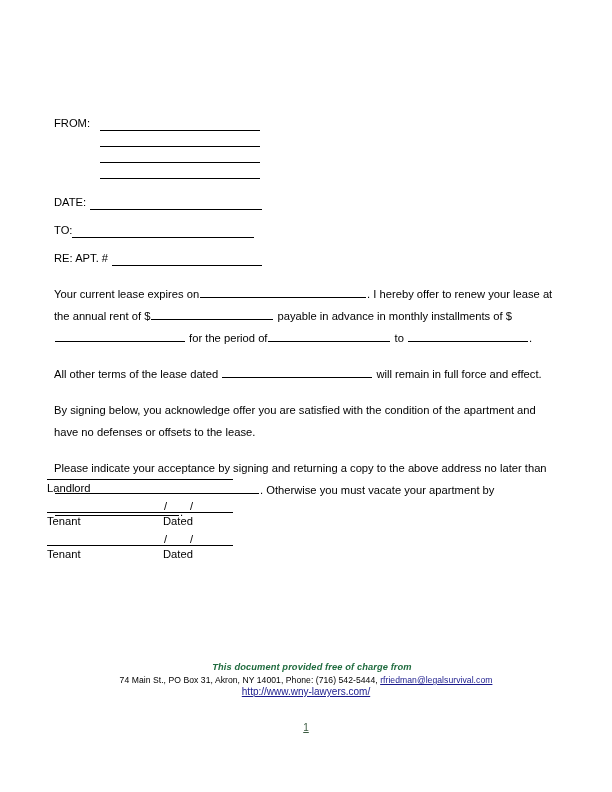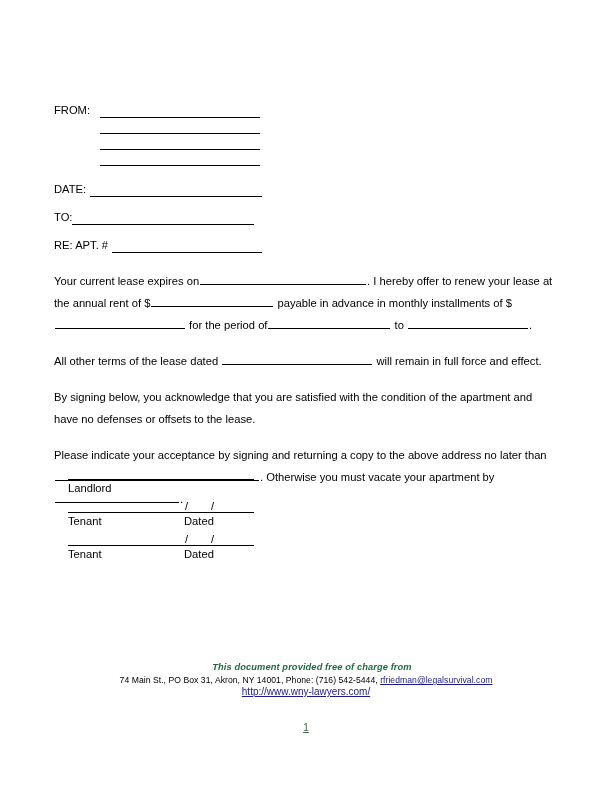--- a/index.html
+++ b/index.html
@@ -26,21 +26,21 @@
     text-align: center;
     font-size: 16.5px;
     font-weight: bold;
     letter-spacing: 0.4px;
   }
 
   
   .body-block {
     position: absolute;
     left: 54px;
-    top: 102px;
+    top: 115px;
     width: 500px;
     font-size: 11.2px;
     line-height: 13.6px;
   }
 
   
   .from-group { margin: 0; }
   .from-row {
     display: flex;
     align-items: flex-end;
@@ -97,21 +97,21 @@
   .b-install    { width: 130px; }
   .b-period     { width: 122px; }
   .b-to         { width: 120px; }
   .b-dated      { width: 150px; }
   .b-later      { width: 204px; }
   .b-vacate     { width: 124px; }
 
   
   .sig-block {
     position: absolute;
-    left: 68px;
+    left: 47px;
     top: 478px;
     width: 300px;
     font-size: 11.2px;
   }
   .sig-line {
     width: 186px;
     border-bottom: 1.3px solid #000;
     height: 1px;
   }
   .sig-caption {
@@ -239,21 +239,21 @@
     <div style="height:17px;"></div>
 
     <div class="para"><span>Your current lease expires on</span><span class="blank b-lease-exp"></span><span>. I hereby offer to renew your lease at the annual rent of $</span><span class="blank b-annual"></span> <span>payable in advance in monthly installments of $</span><span class="blank b-install"></span> <span>for the period of</span><span class="blank b-period"></span> <span>to</span> <span class="blank b-to"></span><span>.</span></div>
 
     <div class="p-gap"></div>
 
     <div class="para"><span>All other terms of the lease dated</span> <span class="blank b-dated"></span> <span>will remain in full force and effect.</span></div>
 
     <div class="p-gap"></div>
 
-    <div class="para">By signing below, you acknowledge that you are satisfied with the condition of the apartment and have no defenses or offsets to the lease.</div>
+    <div class="para">By signing below, you acknowledge offer you are satisfied with the condition of the apartment and have no defenses or offsets to the lease.</div>
 
     <div class="p-gap"></div>
 
     <div class="para"><span>Please indicate your acceptance by signing and returning a copy to the above address no later than</span> <span class="blank b-later"></span><span>. Otherwise you must vacate your apartment by</span> <span class="blank b-vacate"></span><span>.</span></div>
 
   </div>
 
   <div class="sig-block">
 
     <div>

